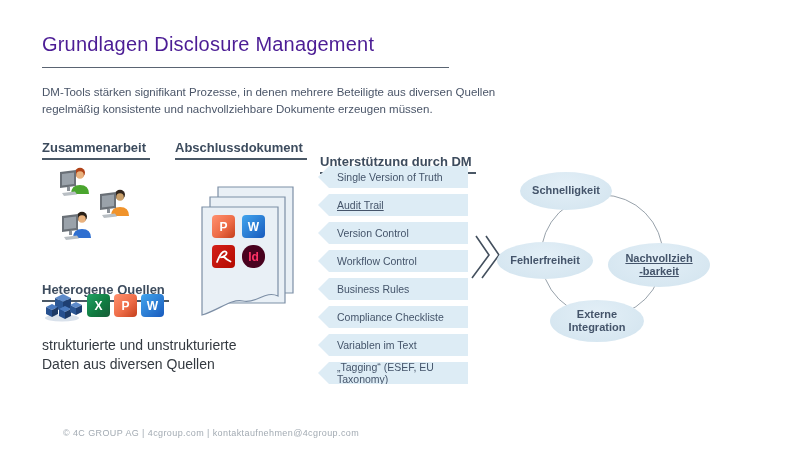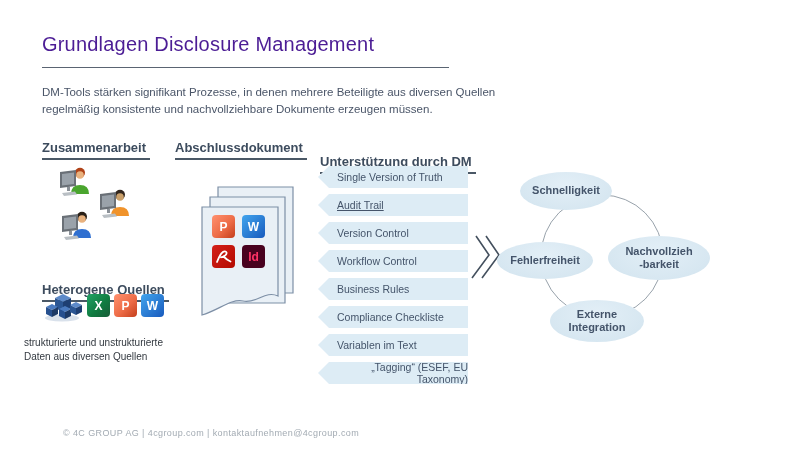--- a/index.html
+++ b/index.html
@@ -8,32 +8,32 @@
   .slide { position:absolute; left:0; top:0; width:800px; height:450px; background:#fff; }
 
   .title { position:absolute; left:42px; top:33px; font-size:20px; font-weight:400; color:#4c1d95; letter-spacing:.2px; }
   .title-rule { position:absolute; left:42px; top:67px; width:407px; height:1px; background:#5a6472; }
   .subtitle { position:absolute; left:42px; top:84px; width:500px; font-size:11.5px; line-height:1.45; color:#4a5568; white-space:pre-line; }
 
   .col-header { position:absolute; font-size:13px; font-weight:700; color:#3d4c5e; border-bottom:2px solid #4a5866; padding:0 4px 3px 0; }
 
   .dm-item { position:absolute; left:318px; width:150px; height:22px; background:#ddecf5;
              clip-path:polygon(11px 0, 100% 0, 100% 100%, 11px 100%, 0 50%);
-             display:flex; align-items:center; padding-left:19px; font-size:10.5px; color:#44546a;text-align:right; }
+             display:flex; align-items:center; padding-left:19px; font-size:10.5px; color:#44546a; }
 
   .appicon { position:absolute; border-radius:4px; color:#fff; font-weight:700;
              display:flex; align-items:center; justify-content:center; font-size:12px;
              font-family:"Liberation Sans", sans-serif; }
   .icon-excel { background:linear-gradient(135deg,#21a366 0%,#107c41 55%,#185c37 100%); }
   .icon-ppt   { background:linear-gradient(135deg,#ff9170 0%,#ed6c47 55%,#c43e1c 100%); }
   .icon-word  { background:linear-gradient(135deg,#41a5ee 0%,#2b7cd3 55%,#185abd 100%); }
-  .icon-id    { background:#49021f; color:#ff3366; }
+  .icon-id    { background:#49021f; color:#ff3366;border-radius:11px; }
   .icon-pdf   { background:linear-gradient(135deg,#d4201a 0%,#b30b00 100%); }
 
-  .caption { position:absolute; left:24px; top:336px; font-size:10px; line-height:1.35; color:#333940; white-space:pre-line; }
+  .caption { position:absolute; left:42px; top:336px; font-size:14px; line-height:1.35; color:#333940; white-space:pre-line; }
 
   .ellipse { position:absolute; background:radial-gradient(ellipse at 50% 35%, #e3eff7 0%, #d7e7f1 70%, #cfe1ec 100%);
              border-radius:50%; display:flex; align-items:center; justify-content:center;
              font-size:11px; font-weight:700; color:#44546a; text-align:center; white-space:pre-line; line-height:1.2; }
 
   .footer { position:absolute; left:42px; top:428px; font-size:9px; letter-spacing:.4px; color:#a3abb3;padding-left:21px; }
 
   svg { position:absolute; overflow:visible; }
 </style>
 </head>
@@ -149,20 +149,20 @@
   <svg style="left:470px; top:235px;" width="30" height="44" viewBox="0 0 30 44">
     <polyline points="6,1 19,20 2,43" fill="none" stroke="#44505e" stroke-width="1.6"></polyline>
     <polyline points="16,1 29,20 12,43" fill="none" stroke="#44505e" stroke-width="1.6"></polyline>
   </svg>
 
   <svg style="left:540px; top:194px;" width="124" height="124" viewBox="0 0 124 124">
     <circle cx="62" cy="62" r="61" fill="none" stroke="#98a2ab" stroke-width="1"></circle>
   </svg>
   <div class="ellipse" style="left:520px; top:172px; width:92px; height:38px;">Schnelligkeit</div>
   <div class="ellipse" style="left:497px; top:242px; width:96px; height:37px;">Fehlerfreiheit</div>
-  <div class="ellipse" style="left:608px; top:236px; width:102px; height:44px;">Nachvollzieh
+  <div class="ellipse" style="left:608px; top:243px; width:102px; height:44px;text-decoration:underline;">Nachvollzieh
 -barkeit</div>
   <div class="ellipse" style="left:550px; top:300px; width:94px; height:42px;">Externe
 Integration</div>
 
   <div class="footer">© 4C GROUP AG   |   4cgroup.com   |   kontaktaufnehmen@4cgroup.com</div>
 
 </div>
 
 </body></html>

